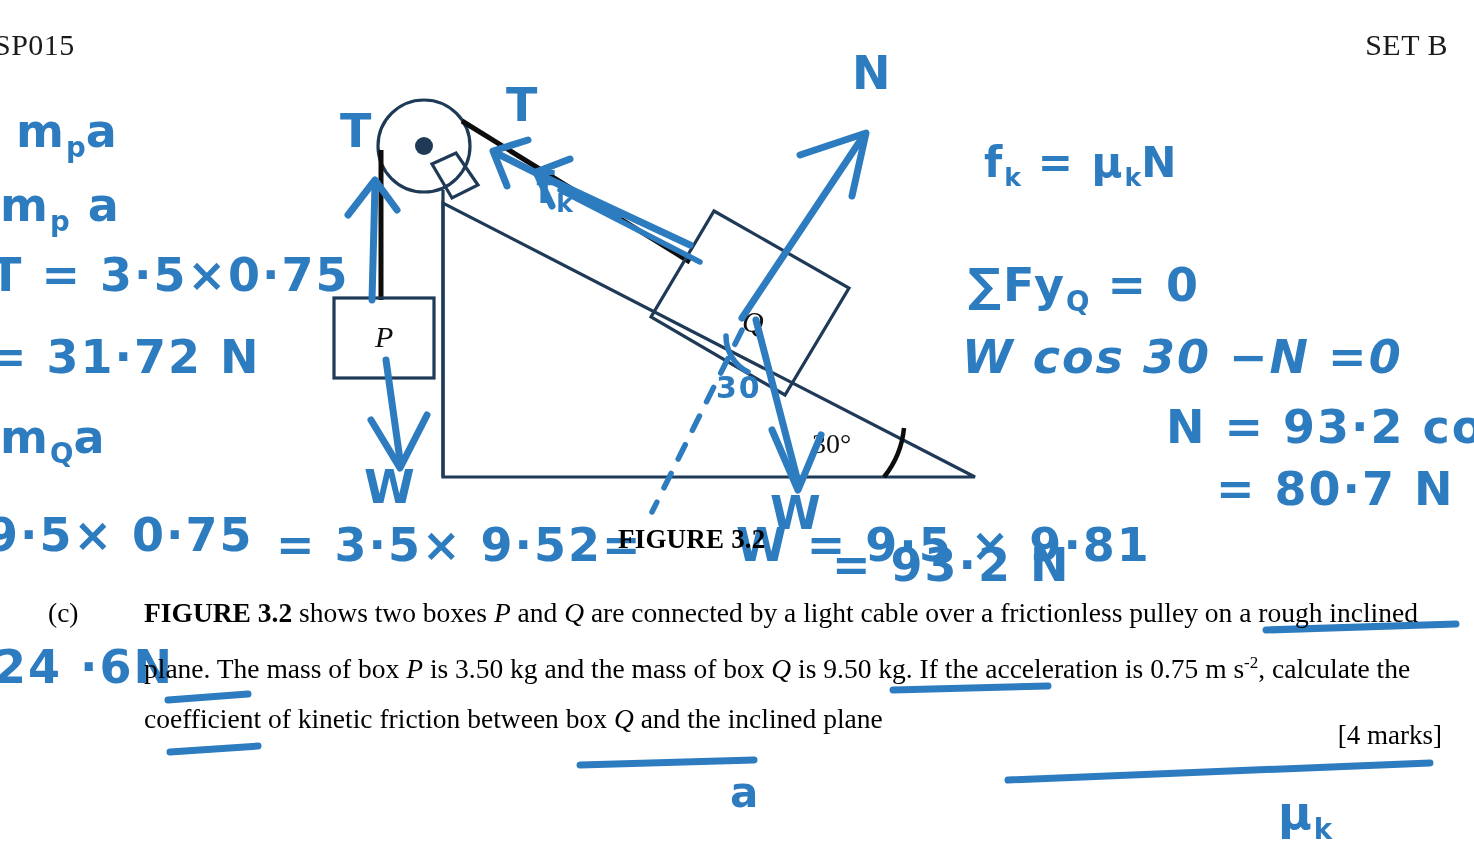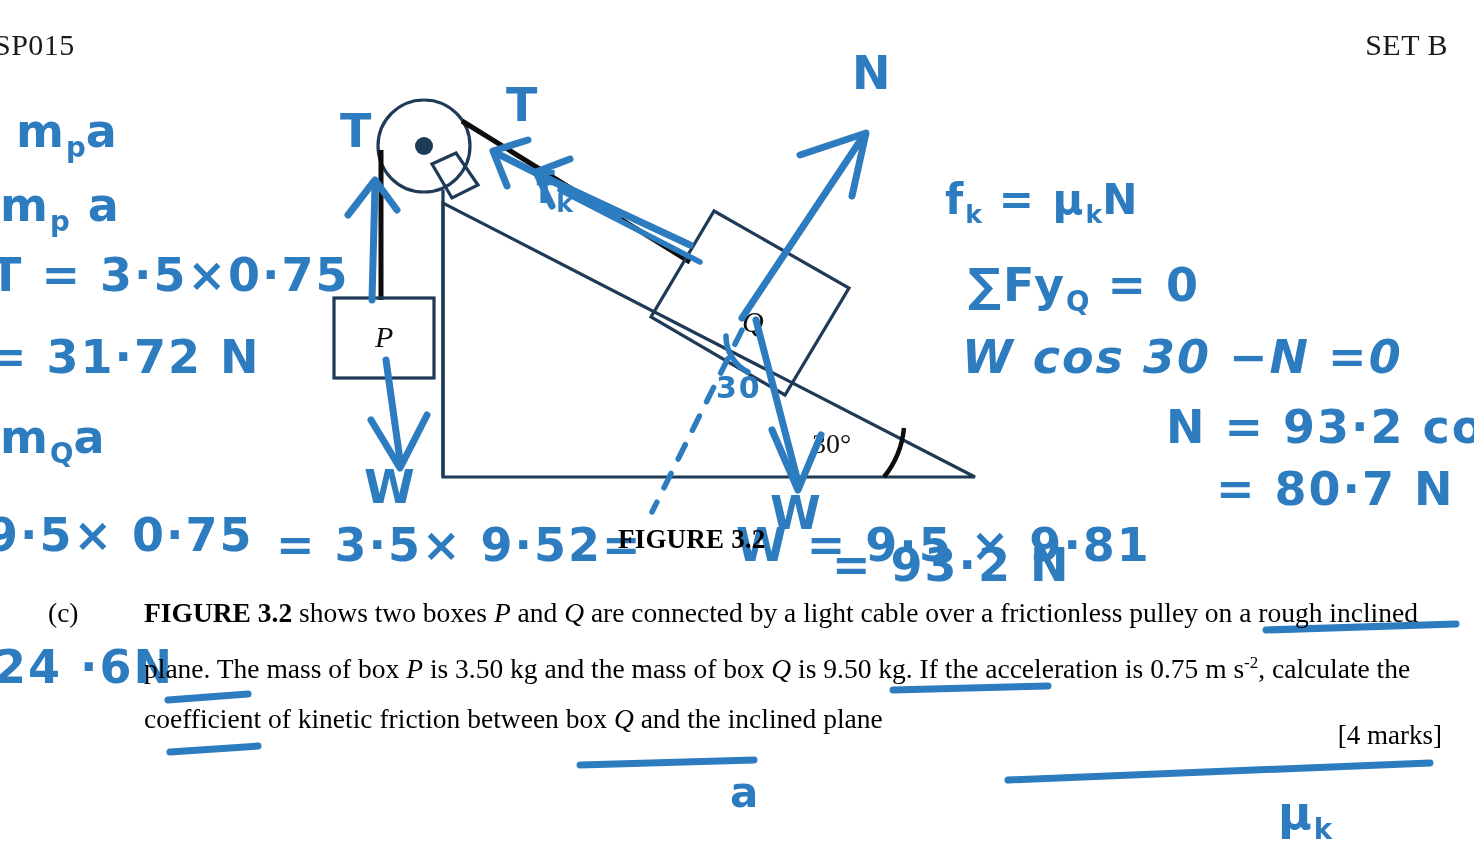--- a/index.html
+++ b/index.html
@@ -135,21 +135,21 @@
   <div class="hw s46" style="left:-12px;top:330px;">= 31·72 N</div>
   <div class="hw s46" style="left:0px;top:410px;">m<sub>Q</sub>a</div>
   <div class="hw s46" style="left:-14px;top:508px;">9·5× 0·75</div>
   <div class="hw s46" style="left:-6px;top:640px;">24 ·6N</div>
 
   <div class="hw s46" style="left:276px;top:518px;">= 3·5× 9·52=</div>
 
   <div class="hw s46" style="left:736px;top:470px;margin-top:48px;">W = 9·5 × 9·81</div>
   <div class="hw s46" style="left:832px;top:538px;">= 93·2 N</div>
 
-  <div class="hw s42" style="left:945px;top:138px;margin-top:37px;">f<sub>k</sub> = μ<sub>k</sub>N</div>
+  <div class="hw s42" style="left:984px;top:138px;">f<sub>k</sub> = μ<sub>k</sub>N</div>
   <div class="hw s46" style="left:968px;top:258px;text-align:center;">∑Fy<sub>Q</sub> = 0</div>
   <div class="hw s46" style="left:962px;top:330px;font-style:italic;">W cos 30  −N =0</div>
   <div class="hw s46" style="left:1166px;top:400px;">N = 93·2 co</div>
   <div class="hw s46" style="left:1216px;top:462px;">= 80·7 N</div>
 
   <div class="hw s46" style="left:340px;top:104px;">T</div>
   <div class="hw s46" style="left:506px;top:78px;">T</div>
   <div class="hw s42" style="left:536px;top:164px;">f<sub>k</sub></div>
   <div class="hw s46" style="left:852px;top:46px;">N</div>
   <div class="hw s46" style="left:364px;top:460px;">W</div>

